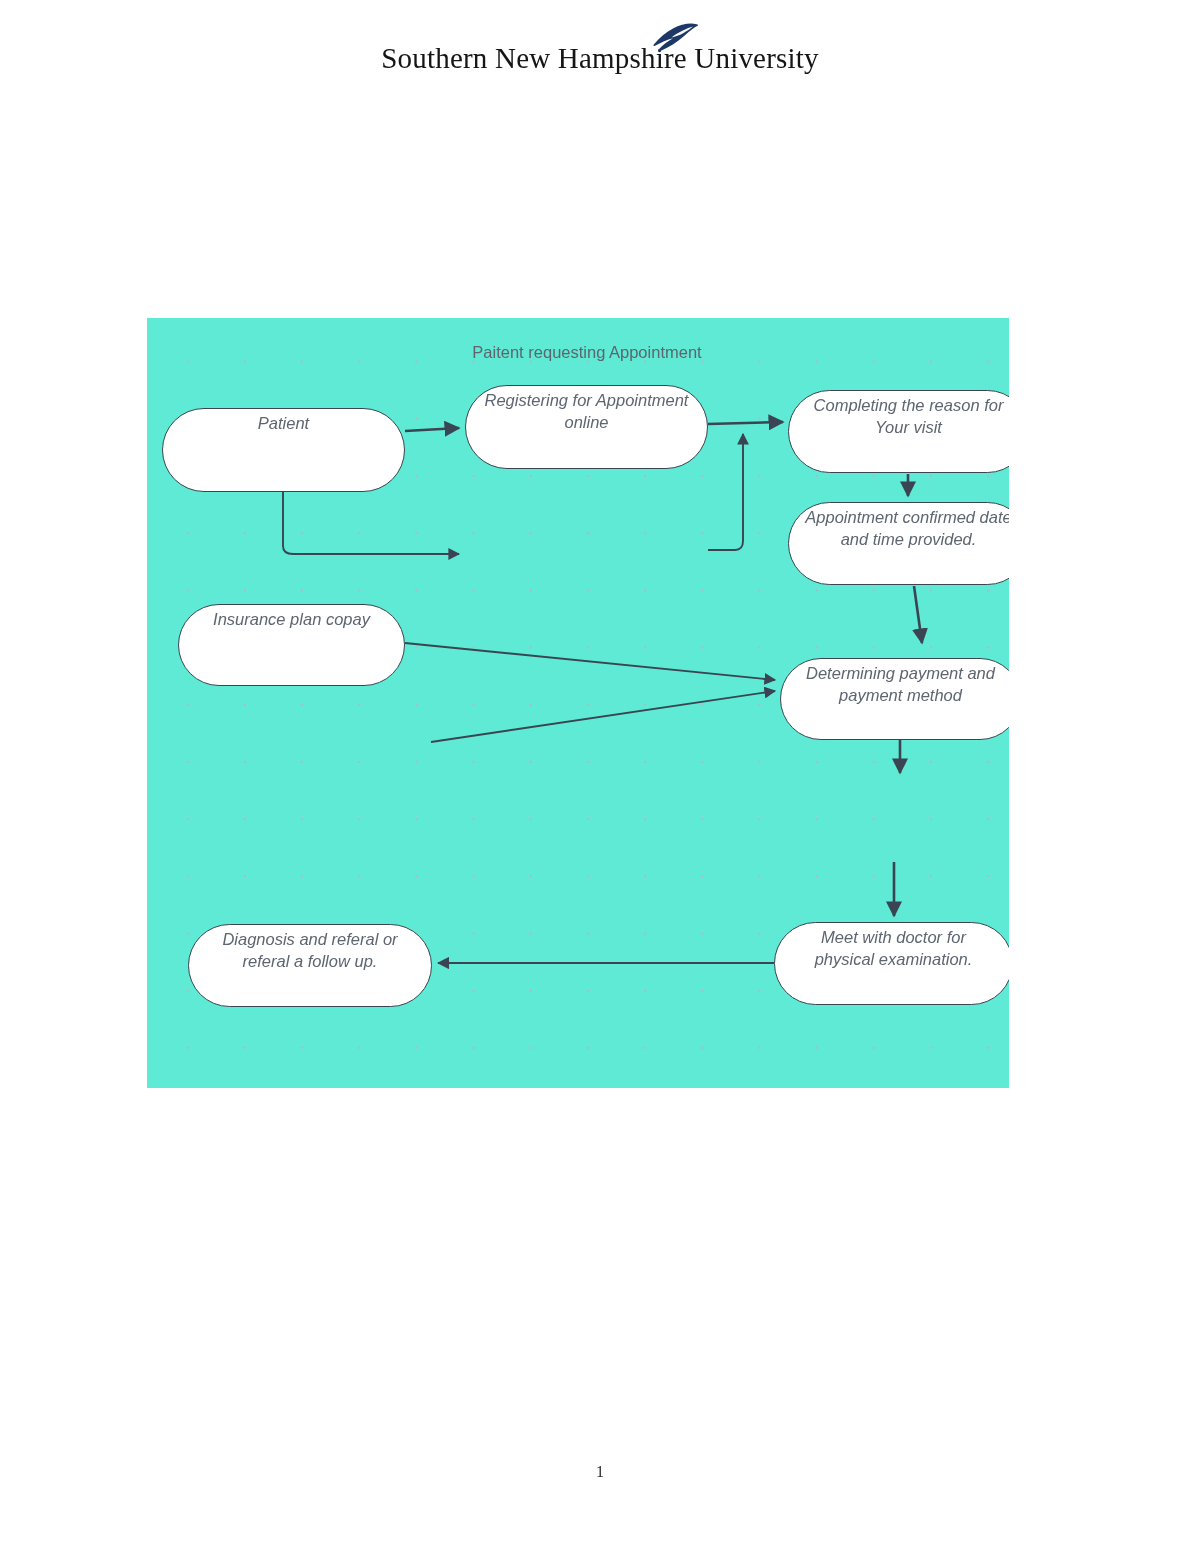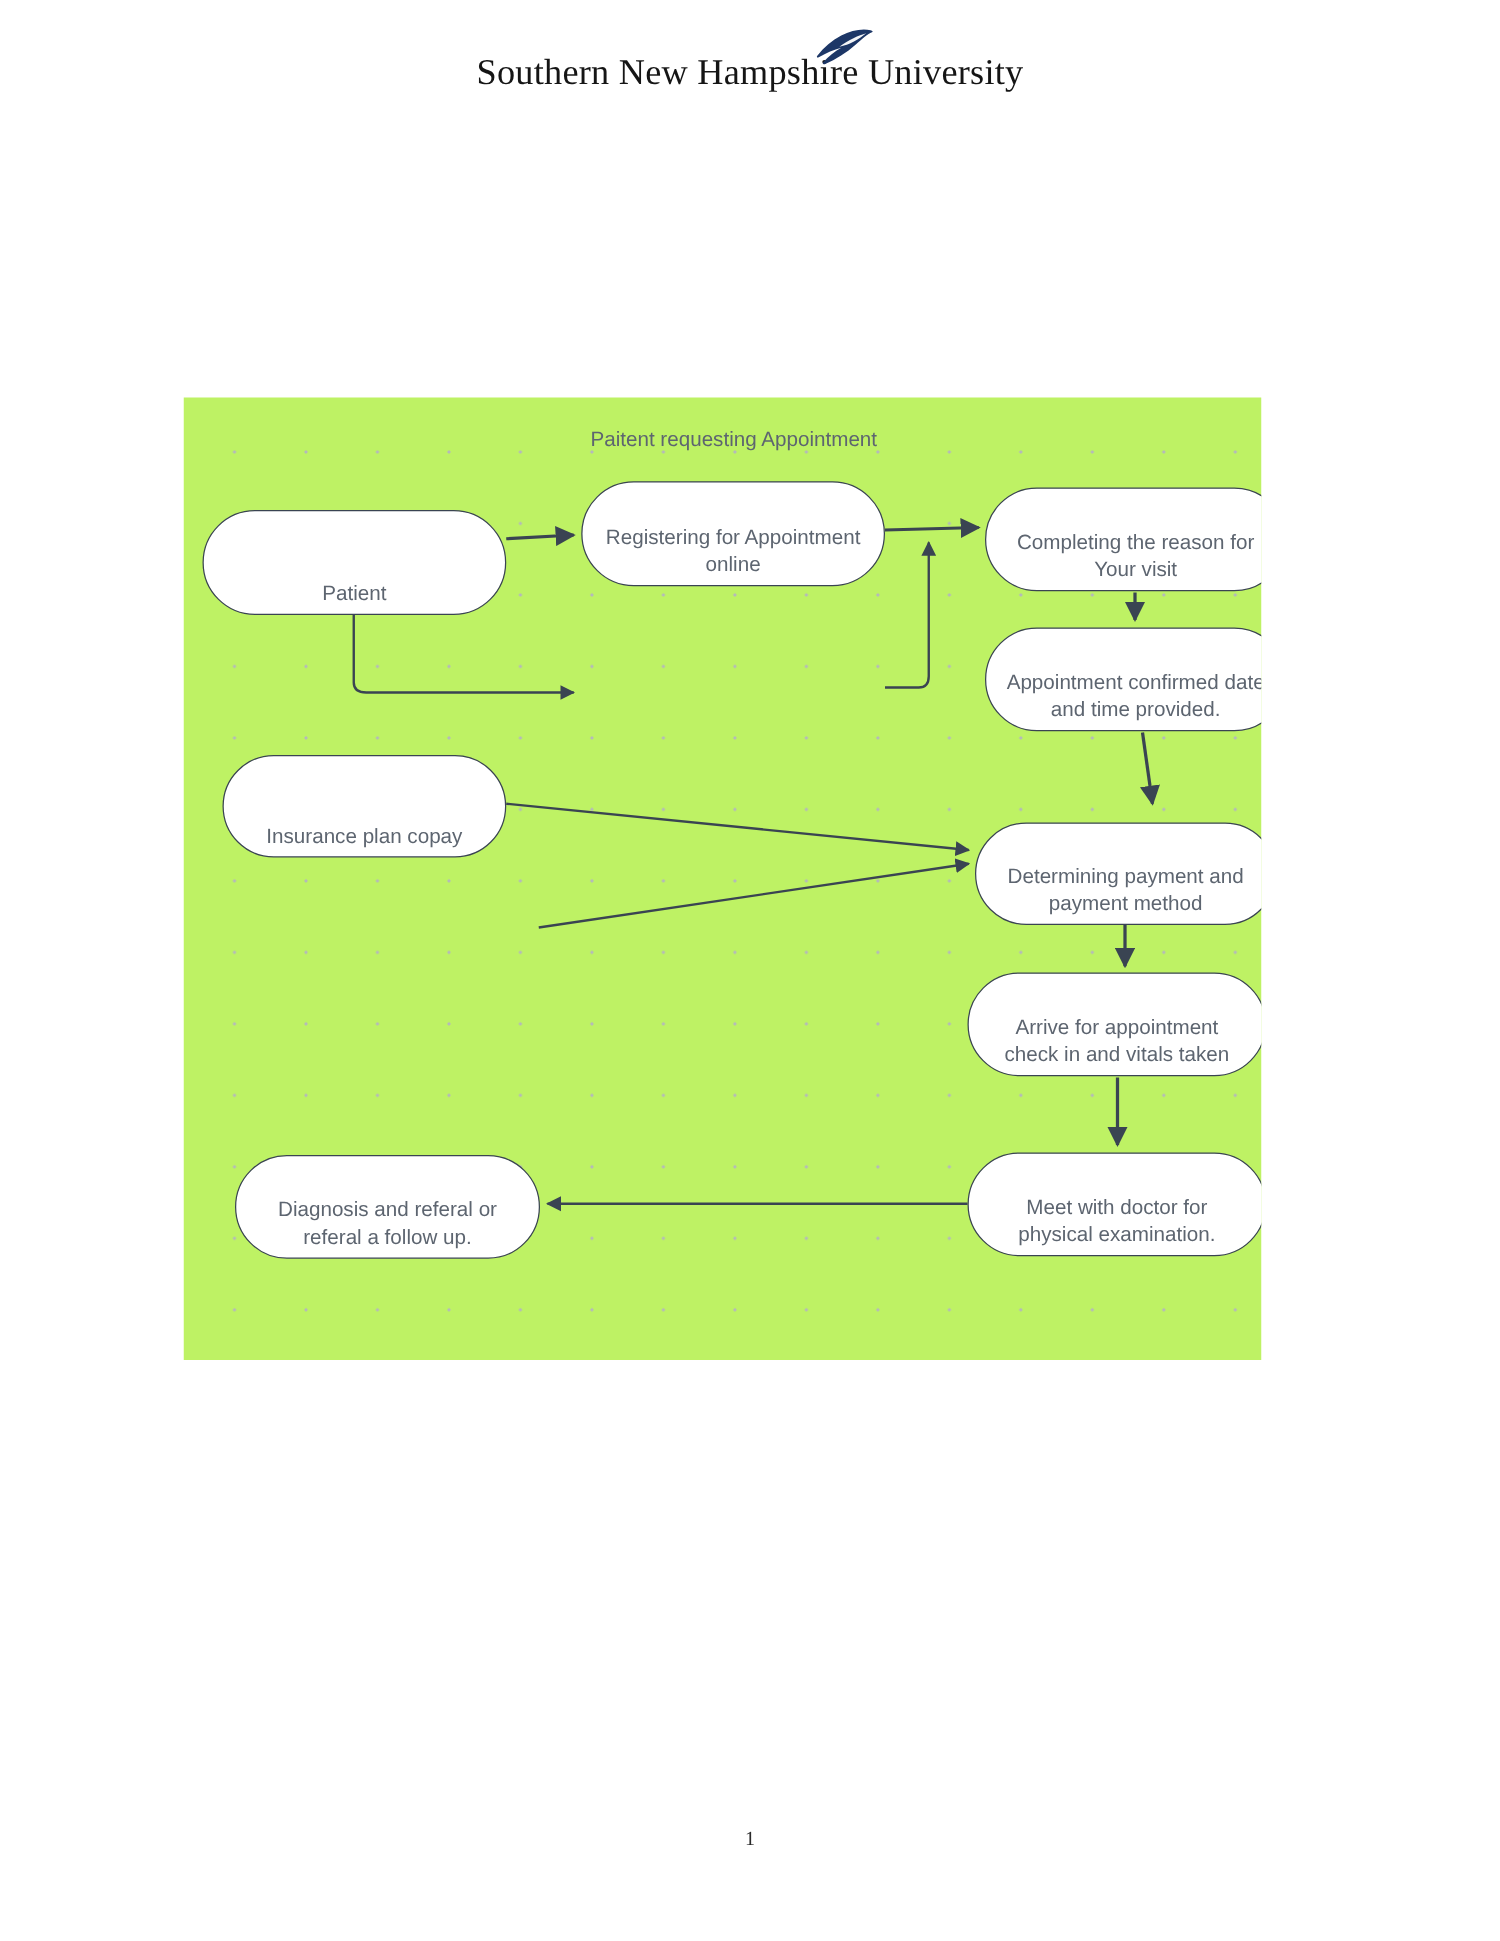--- a/index.html
+++ b/index.html
@@ -43,21 +43,21 @@
     height: 34px;
   }
 
   
   #diagram-canvas {
     position: absolute;
     left: 147px;
     top: 318px;
     width: 862px;
     height: 770px;
-    background: #bef264;
+    background: #5eead4;
     overflow: hidden;
   }
   #dot-grid {
     position: absolute;
     left: 0; top: 0;
     width: 100%;
     height: 100%;
     background-image: radial-gradient(circle, #b4b8bd 1.1px, rgba(0,0,0,0) 1.4px);
     background-size: 57.2px 57.2px;
     background-position: 12px 15px;
@@ -70,28 +70,29 @@
     height: 770px;
   }
 
   .node {
     position: absolute;
     box-sizing: border-box;
     background: #ffffff;
     border: 1.7px solid #3a4452;
     border-radius: 48px;
     display: flex;
-    align-items: flex-end;
+    align-items: flex-start;
     justify-content: center;
     text-align: center;
     color: #5d6570;
     font-size: 16.5px;
     line-height: 1.32;
     padding: 4px 14px;
     font-family: "Liberation Sans", sans-serif;
+    font-style: italic;
   }
 
   #diagram-title {
     position: absolute;
     left: 230px;
     top: 25px;
     width: 420px;
     text-align: center;
     color: #5d6570;
     font-size: 16.5px;
@@ -196,23 +197,20 @@
 
   <div class="node" id="node-insurance">
     <span>Insurance plan copay</span>
   </div>
 
 
   <div class="node" id="node-determining">
     <span>Determining payment and payment method</span>
   </div>
 
-  <div class="node" id="node-arrive">
-    <span>Arrive for appointment check in and vitals taken</span>
-  </div>
 
   <div class="node" id="node-meet-doctor">
     <span>Meet with doctor for physical examination.</span>
   </div>
 
   <div class="node" id="node-diagnosis">
     <span>Diagnosis and referal or referal a follow up.</span>
   </div>
 
 </div>

